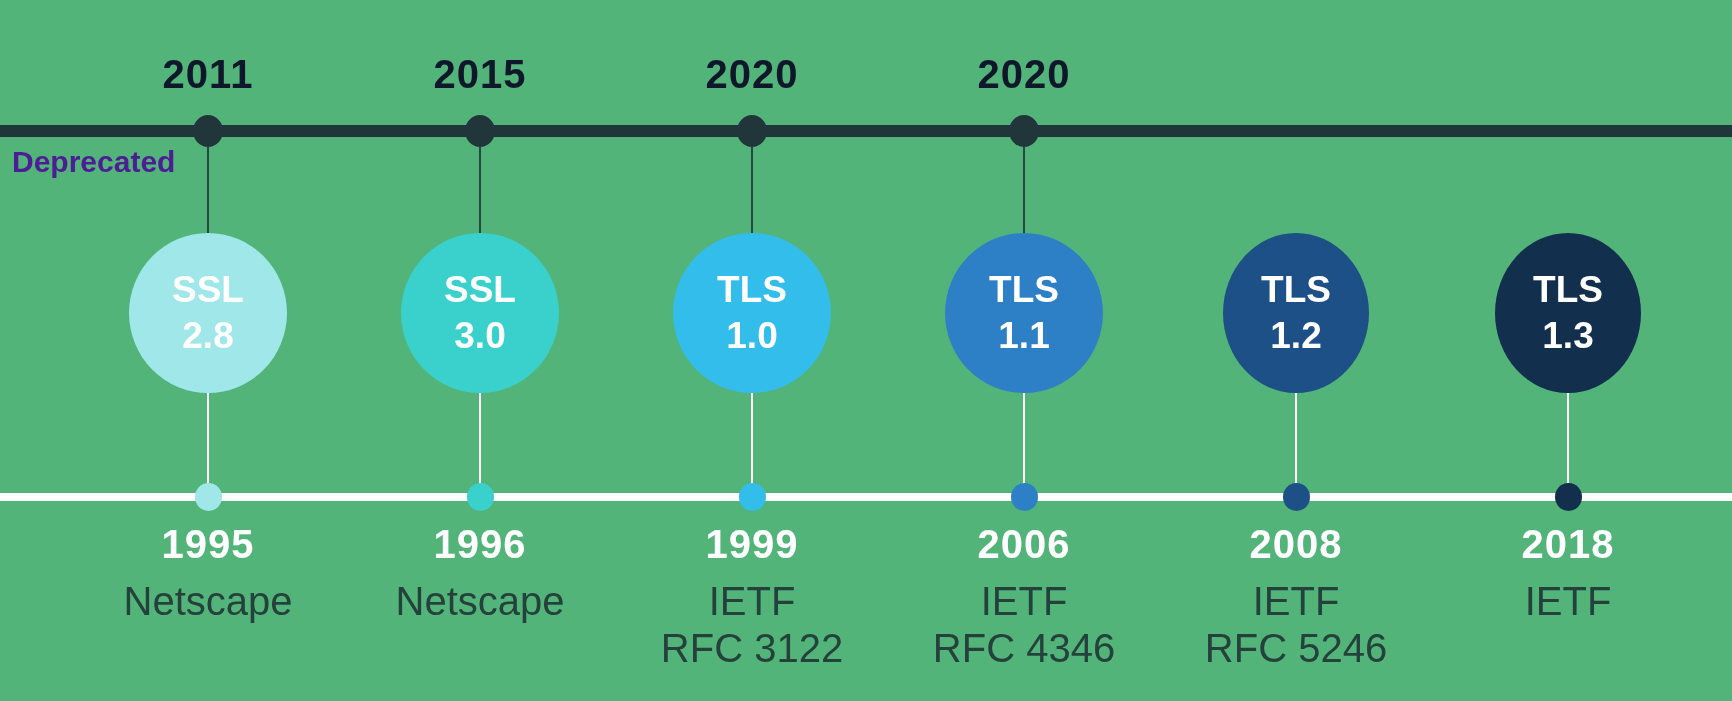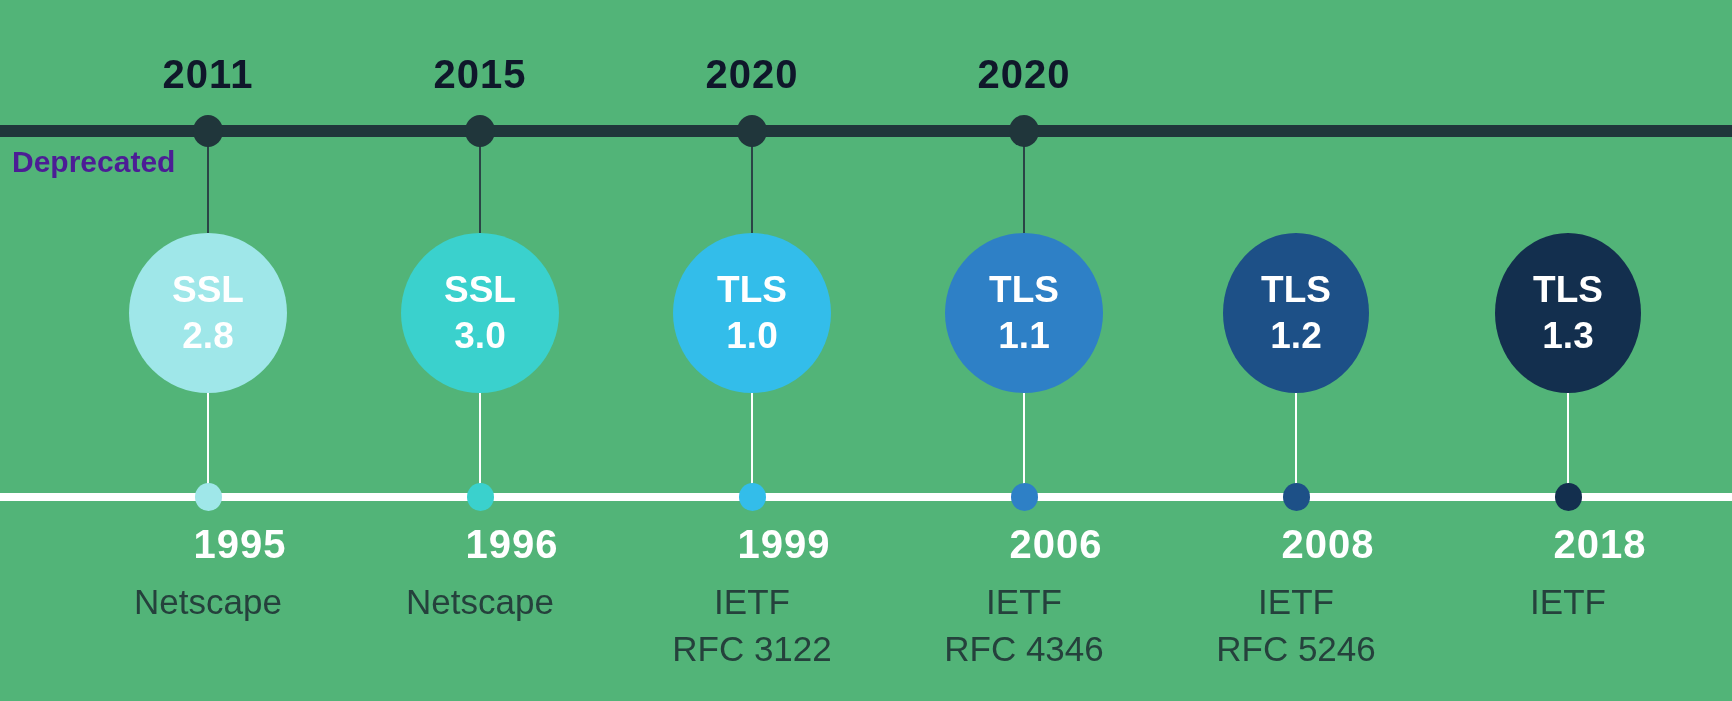--- a/index.html
+++ b/index.html
@@ -127,26 +127,25 @@
   }
   .year-bottom {
     top: 522px;
     transform: translateX(-50%);
     font-size: 40px;
     font-weight: 700;
     letter-spacing: 1px;
     color: #ffffff;
     z-index: 5;
     white-space: nowrap;
-    margin-left: 32px;
   }
   .org {
     top: 578px;
     transform: translateX(-50%);
-    font-size: 35px;
+    font-size: 40px;
     font-weight: 500;
     line-height: 47px;
     color: #25413c;
     text-align: center;
     z-index: 5;
     white-space: nowrap;
   }
 </style>
 </head>
 <body>

